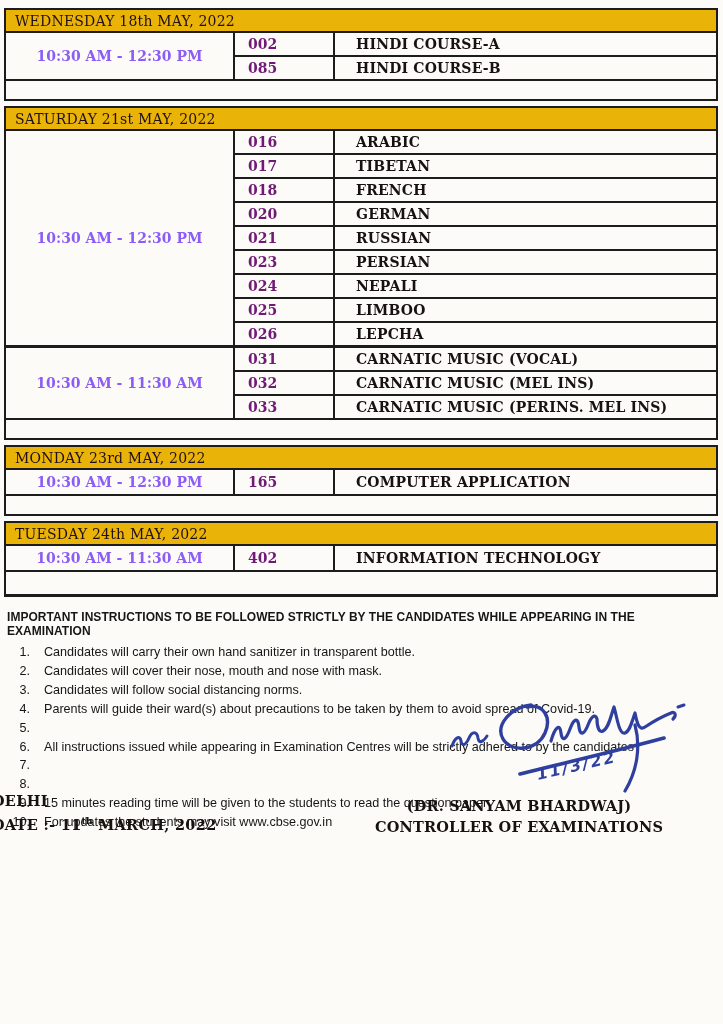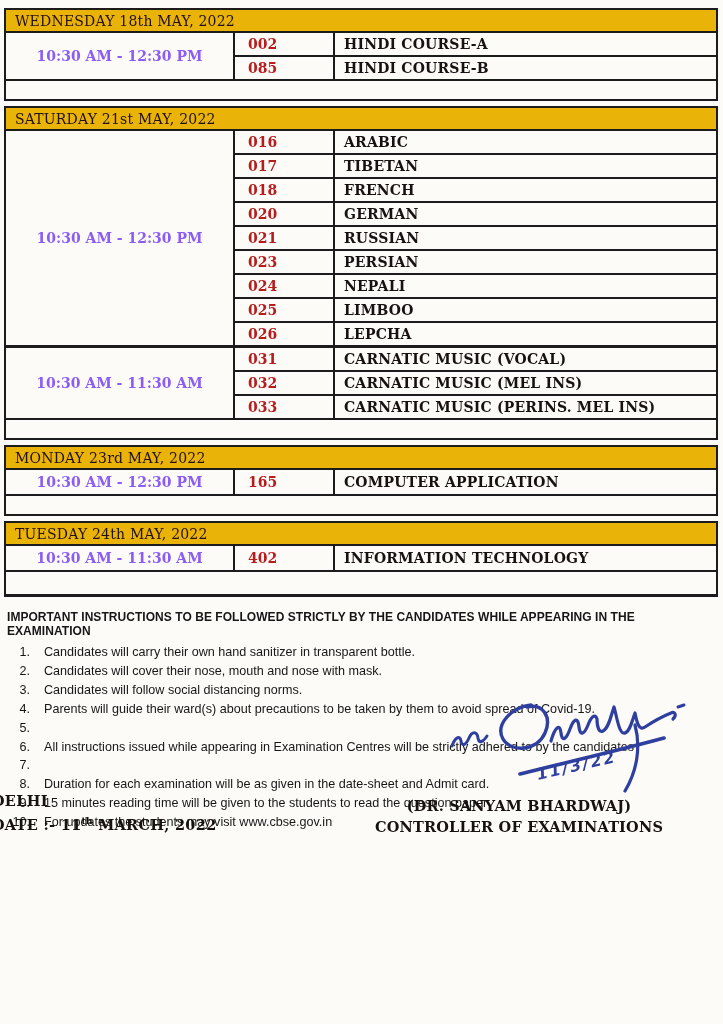--- a/index.html
+++ b/index.html
@@ -17,22 +17,22 @@
     font-family:"DejaVu Serif", serif;
   }
   table.sched:first-of-type{margin-top:8px;}
   .sched td{border:2px solid #1c1c1c;overflow:hidden;white-space:nowrap;}
   .date-cell{
     background:#eab308;color:#221018;
     font-weight:normal;font-size:14px;letter-spacing:.2px;
     height:19px;padding:1px 4px 1px 9px;
   }
   .time-cell{font-weight:bold;font-size:14px;text-align:center;color:#8b5cf6;}
-  .code-cell{font-weight:bold;font-size:14px;padding-left:13px;color:#b91c1c;}
-  .subj-cell{font-weight:bold;font-size:14px;padding-left:9px;letter-spacing:.2px;color:#181112;}
+  .code-cell{font-weight:bold;font-size:14px;padding-left:13px;color:#701a75;}
+  .subj-cell{font-weight:bold;font-size:14px;padding-left:21px;letter-spacing:.2px;color:#181112;}
   tr.row td{height:20px;}
   tr.row-tall td{height:22px;}
   tr.block-start td{border-top-width:3px;}
   tr.spacer td{height:16px;}
   tr.spacer-final td{height:20px;border-bottom-width:3px;}
 
   
   .instructions{
     margin:13px 4px 0 6px;color:#161616;
     font-family:"Liberation Sans", sans-serif;
@@ -218,21 +218,20 @@
     </div>
     <div class="inst-item">
       <span class="inst-num">6.</span>
       <span class="inst-text">All instructions issued while appearing in Examination Centres will be strictly adhered to by the candidates</span>
     </div>
     <div class="inst-item">
       <span class="inst-num">7.</span>
     </div>
     <div class="inst-item">
       <span class="inst-num">8.</span>
-      <span class="inst-text">Duration for each examination will be as given in the date-sheet and Admit card.</span>
     </div>
     <div class="inst-item">
       <span class="inst-num">9.</span>
       <span class="inst-text">15 minutes reading time will be given to the students to read the question paper</span>
     </div>
     <div class="inst-item">
       <span class="inst-num">10.</span>
       <span class="inst-text">For updates the students may visit www.cbse.gov.in</span>
     </div>
   </div>

